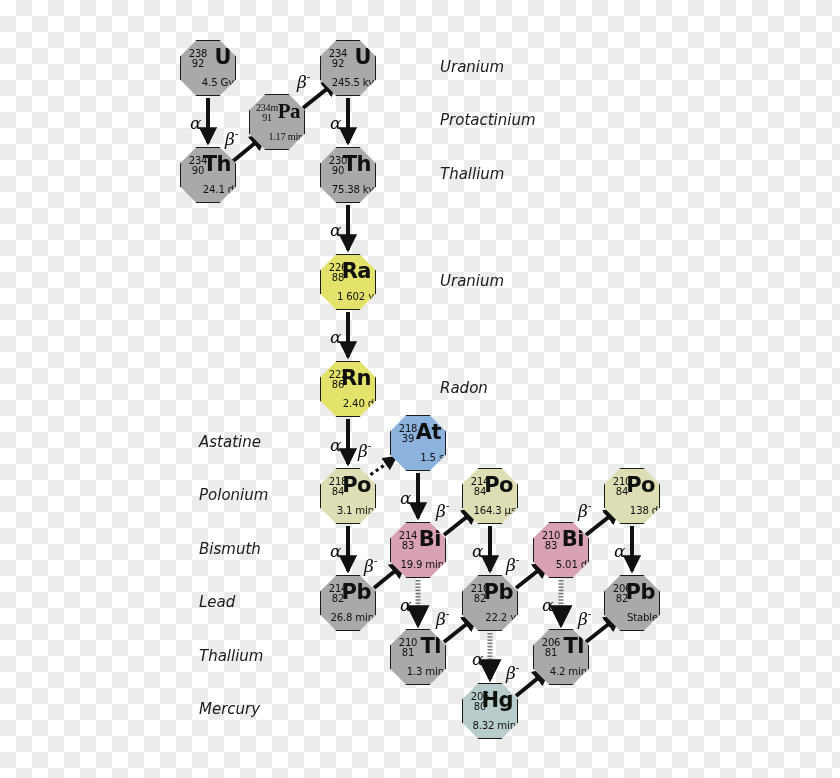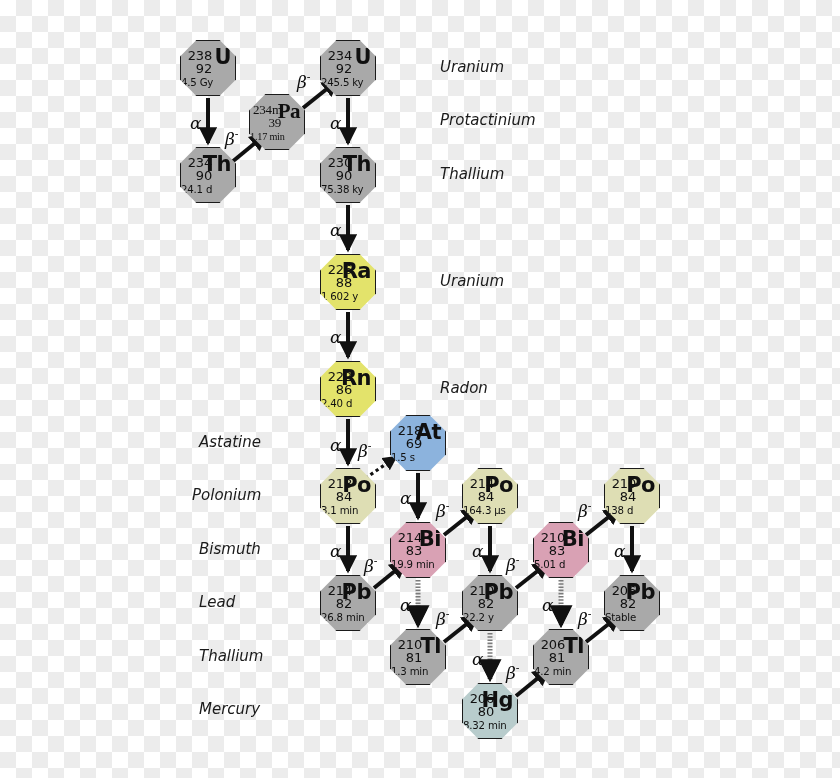--- a/index.html
+++ b/index.html
@@ -51,22 +51,22 @@
       70.71% 100%, 29.29% 100%, 0% 70.71%, 0% 29.29%);
     -webkit-clip-path: polygon(
       29.29% 0%, 70.71% 0%, 100% 29.29%, 100% 70.71%,
       70.71% 100%, 29.29% 100%, 0% 70.71%, 0% 29.29%);
   }
   .node .mass {
     position: absolute;
     left: 3px;
     top: 8px;
     width: 28px;
-    text-align: right;
-    font-size: 13px;
+    text-align: center;
+    font-size: 10px;
     color: #101010;
     line-height: 1.02;
     letter-spacing: -0.2px;
   }
   .node .mass .z {
     display: block;
   }
   .node .sym {
     position: absolute;
     right: 4px;
@@ -75,21 +75,21 @@
     font-weight: bold;
     color: #101010;
     line-height: 1;
     letter-spacing: -0.5px;
   }
   .node .half {
     position: absolute;
     left: 0;
     right: 1px;
     bottom: 7px;
-    text-align: left;
+    text-align: right;
     font-size: 10.2px;
     color: #101010;
     line-height: 1;
     letter-spacing: -0.2px;
   }
   
   .c-gray   { background: #a9a9a9; }
   .c-yellow { background: #e3e36b; }
   .c-khaki  { background: #dedeb4; }
   .c-blue   { background: #8cb3dd; }
@@ -152,39 +152,39 @@
       </g>
   </svg>
 
   <div id="rows-host">
       <div class="row-label" style="left: 440px; top: 60px;">Uranium</div>
       <div class="row-label" style="left: 440px; top: 113px;">Protactinium</div>
       <div class="row-label" style="left: 440px; top: 167px;">Thallium</div>
       <div class="row-label" style="left: 440px; top: 274px;">Uranium</div>
       <div class="row-label" style="left: 440px; top: 381px;">Radon</div>
       <div class="row-label" style="left: 199px; top: 435px;">Astatine</div>
-      <div class="row-label" style="left: 192px; top: 488px;">Polonium</div>
+      <div class="row-label" style="left: 199px; top: 488px;">Polonium</div>
       <div class="row-label" style="left: 199px; top: 542px;">Bismuth</div>
       <div class="row-label" style="left: 199px; top: 595px;">Lead</div>
       <div class="row-label" style="left: 199px; top: 649px;">Thallium</div>
       <div class="row-label" style="left: 199px; top: 702px;">Mercury</div>
     </div>
   <div id="nodes-host">
       <div class="node c-gray" style="left: 180px; top: 40px;">
         <div class="mass">238<span class="z">92</span></div>
         <div class="sym">U</div>
         <div class="half">4.5 Gy</div>
       </div>
       <div class="node c-gray" style="left: 180px; top: 147px;">
         <div class="mass">234<span class="z">90</span></div>
         <div class="sym">Th</div>
         <div class="half">24.1 d</div>
       </div>
       <div class="node c-gray" style="left: 249px; top: 94px; font-family: Liberation Serif, serif;">
-        <div class="mass">234m<span class="z">39</span></div>
+        <div class="mass">234m<span class="z">91</span></div>
         <div class="sym">Pa</div>
         <div class="half">1.17 min</div>
       </div>
       <div class="node c-gray" style="left: 320px; top: 40px;">
         <div class="mass">234<span class="z">92</span></div>
         <div class="sym">U</div>
         <div class="half">245.5 ky</div>
       </div>
       <div class="node c-gray" style="left: 320px; top: 147px;">
         <div class="mass">230<span class="z">90</span></div>
@@ -195,21 +195,21 @@
         <div class="mass">226<span class="z">88</span></div>
         <div class="sym">Ra</div>
         <div class="half">1 602 y</div>
       </div>
       <div class="node c-yellow" style="left: 320px; top: 361px;">
         <div class="mass">222<span class="z">86</span></div>
         <div class="sym">Rn</div>
         <div class="half">2.40 d</div>
       </div>
       <div class="node c-blue" style="left: 390px; top: 415px;">
-        <div class="mass">218<span class="z">69</span></div>
+        <div class="mass">218<span class="z">39</span></div>
         <div class="sym">At</div>
         <div class="half">1.5 s</div>
       </div>
       <div class="node c-khaki" style="left: 320px; top: 468px;">
         <div class="mass">218<span class="z">84</span></div>
         <div class="sym">Po</div>
         <div class="half">3.1 min</div>
       </div>
       <div class="node c-pink" style="left: 390px; top: 522px;">
         <div class="mass">214<span class="z">83</span></div>

